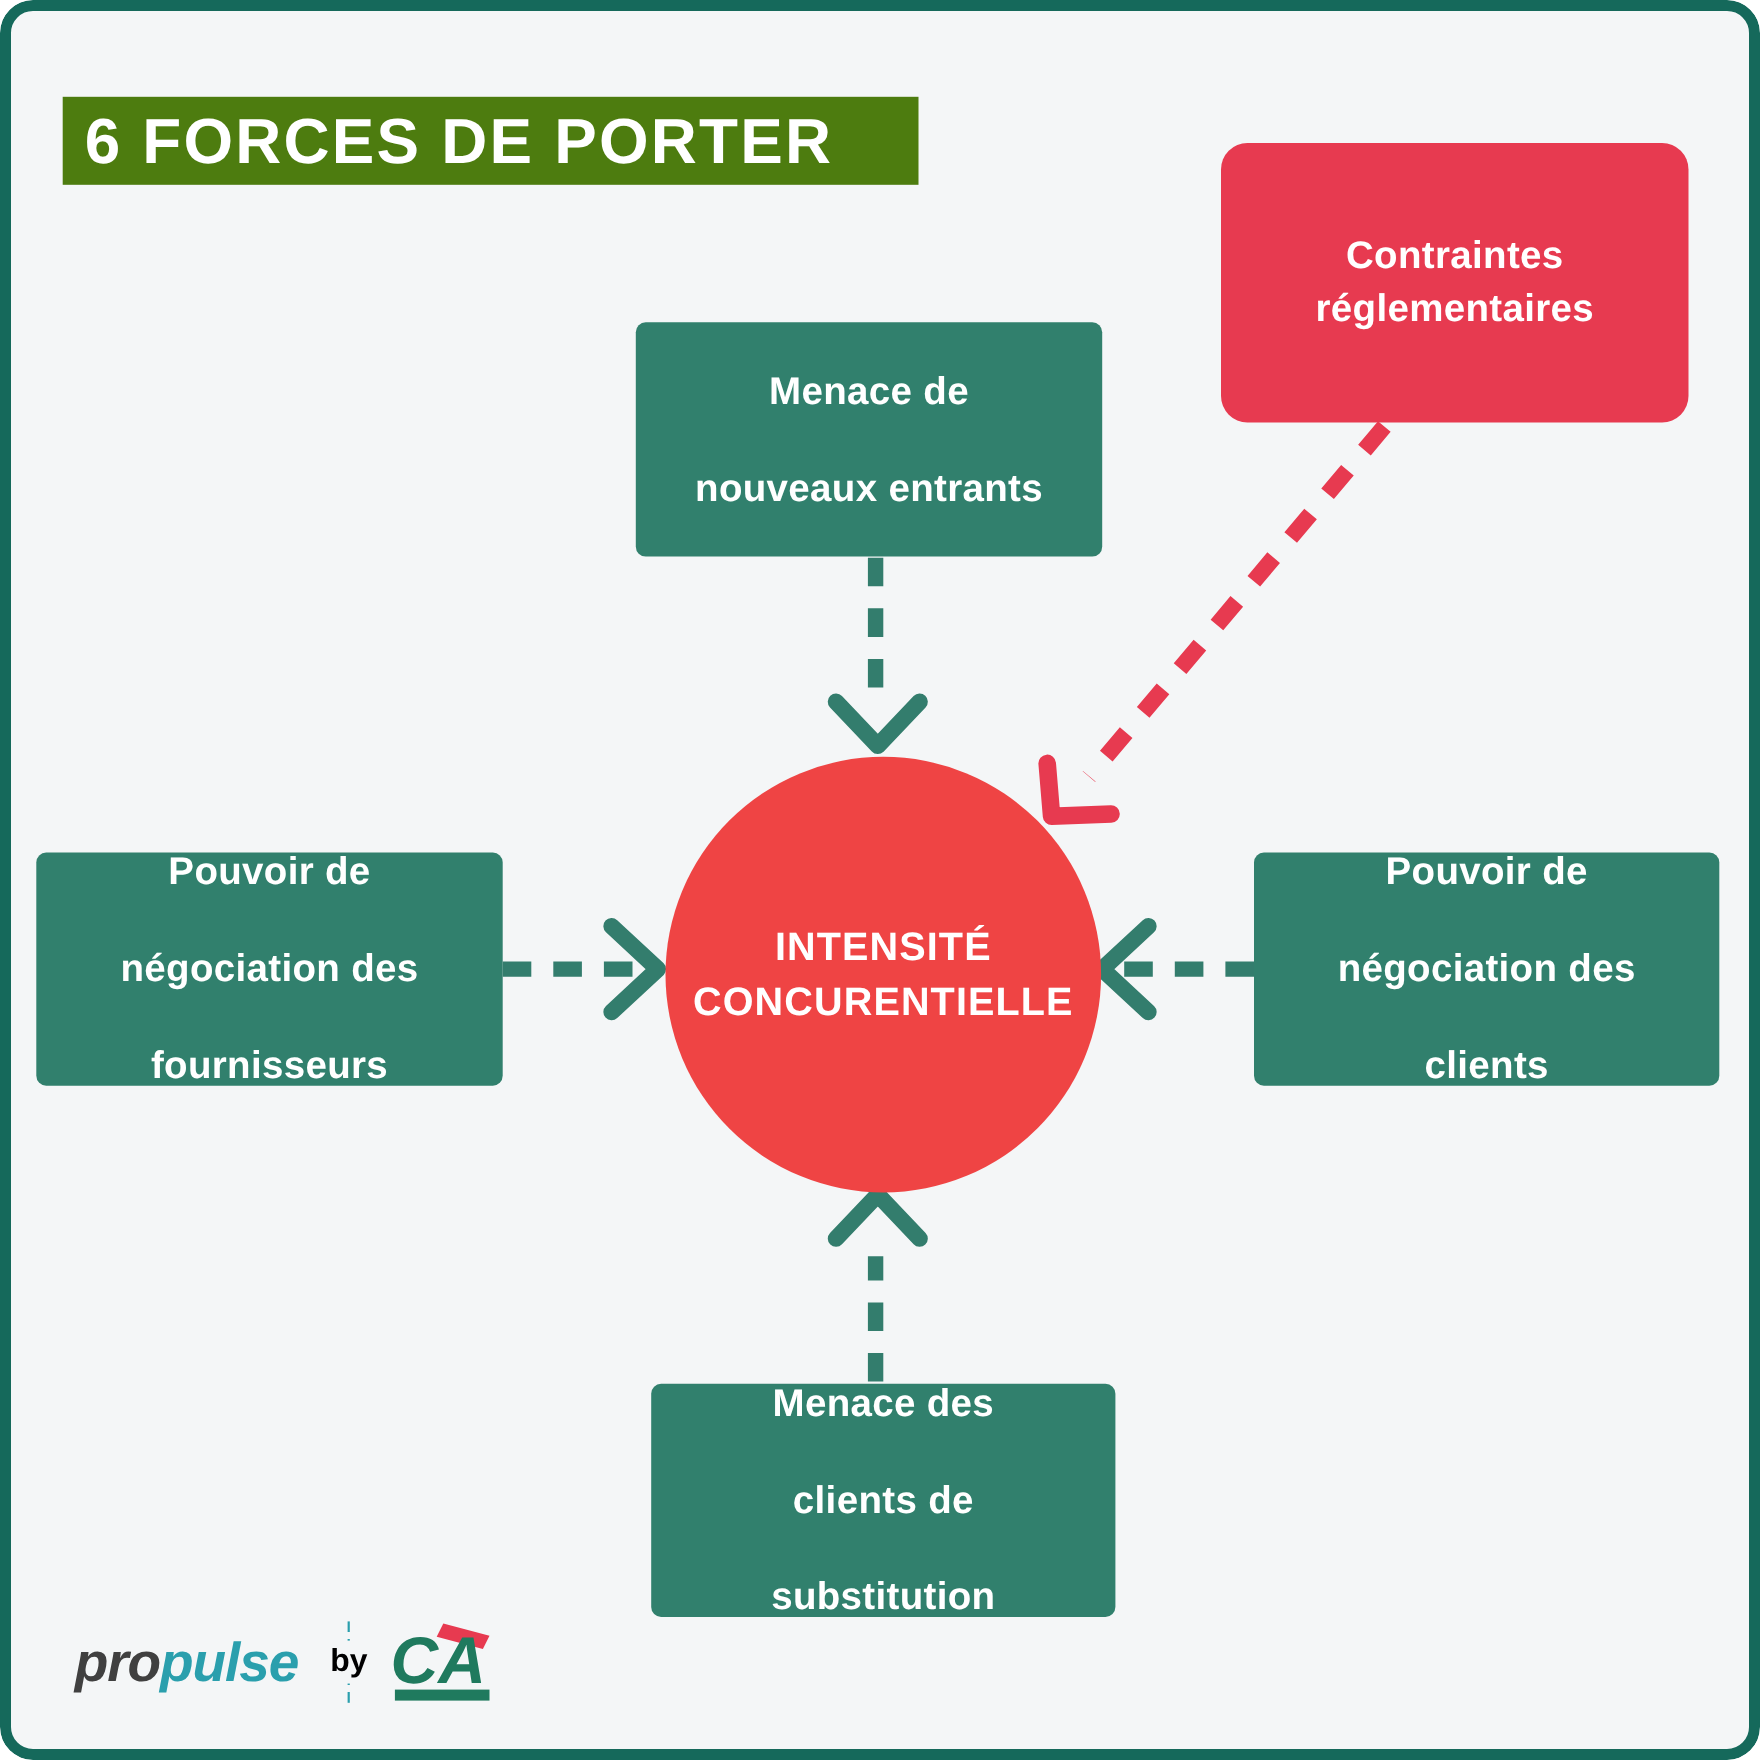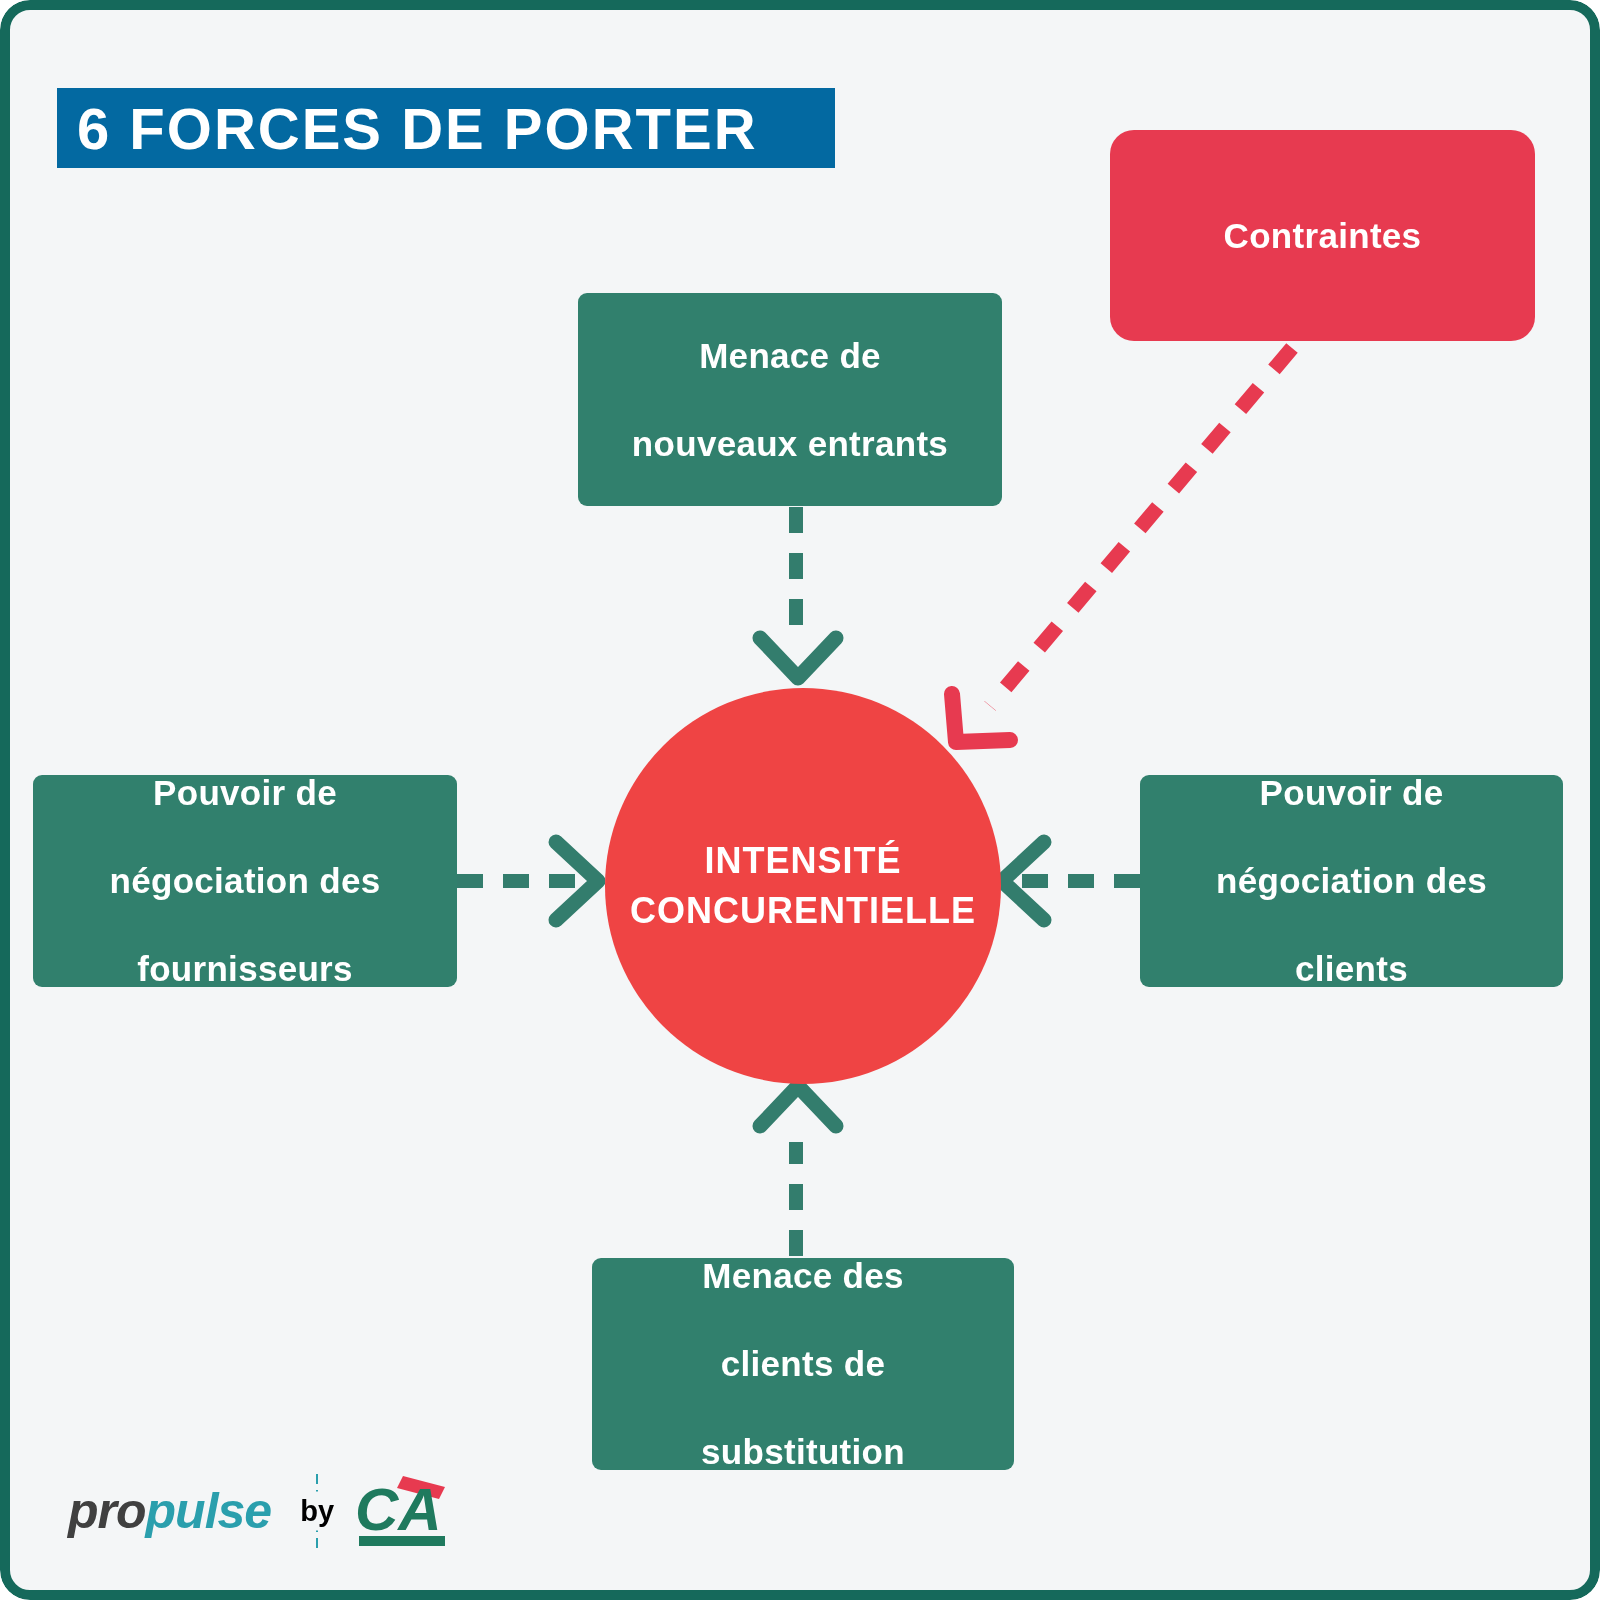--- a/index.html
+++ b/index.html
@@ -7,34 +7,34 @@
     position:relative;width:1600px;height:1600px;background:#F4F6F7;
     border-radius:30px;overflow:hidden;
     font-family:"Liberation Sans",sans-serif;
   }
   .frame{
     position:absolute;inset:0;border:10px solid #15695B;border-radius:30px;
     pointer-events:none;z-index:5;
   }
   .title-banner{
     position:absolute;left:57px;top:88px;width:778px;height:80px;
-    background:#0369a1;display:flex;align-items:center;
+    background:#4d7c0f;display:flex;align-items:center;
     padding-left:20px;box-sizing:border-box;z-index:2;
   }
   .title-text{
     color:#fff;font-weight:bold;font-size:58px;letter-spacing:2px;white-space:nowrap;
   }
   .node{
     position:absolute;display:flex;flex-direction:column;justify-content:center;
     align-items:center;text-align:center;color:#fff;font-weight:bold;z-index:2;
   }
   .green-box{background:#31806D;border-radius:9px;gap:40px;}
   .red-box{background:#E73A50;border-radius:24px;}
   .node .line{font-size:35px;line-height:48px;letter-spacing:0.3px;}
-  .box-regulatory{left:1110px;top:130px;width:425px;height:211px;}
+  .box-regulatory{left:1110px;top:130px;width:425px;height:254px;}
   .box-new-entrants{left:578px;top:293px;width:424px;height:213px;}
   .box-suppliers{left:33px;top:775px;width:424px;height:212px;}
   .box-clients{left:1140px;top:775px;width:423px;height:212px;}
   .box-substitutes{left:592px;top:1258px;width:422px;height:212px;}
   .circle{
     position:absolute;left:605px;top:688px;width:396px;height:396px;
     border-radius:50%;background:#ef4444;display:flex;flex-direction:column;
     justify-content:center;align-items:center;text-align:center;color:#fff;
     font-weight:bold;z-index:1;
   }
@@ -89,20 +89,21 @@
       <polyline class="gchev" points="1044,842 1002,881 1044,920"></polyline>
     </g>
     <g>
       <line class="rdash" x1="1292" y1="348" x2="990" y2="706"></line>
       <polyline class="rchev" points="952,694 956,742 1010,740"></polyline>
     </g>
   </svg>
 
   <div class="node red-box box-regulatory">
     <div class="line">Contraintes</div>
+    <div class="line">réglementaires</div>
   </div>
 
   <div class="node green-box box-new-entrants">
     <div class="line">Menace de</div>
     <div class="line">nouveaux entrants</div>
   </div>
 
   <div class="node green-box box-suppliers">
     <div class="line">Pouvoir de</div>
     <div class="line">négociation des</div>

